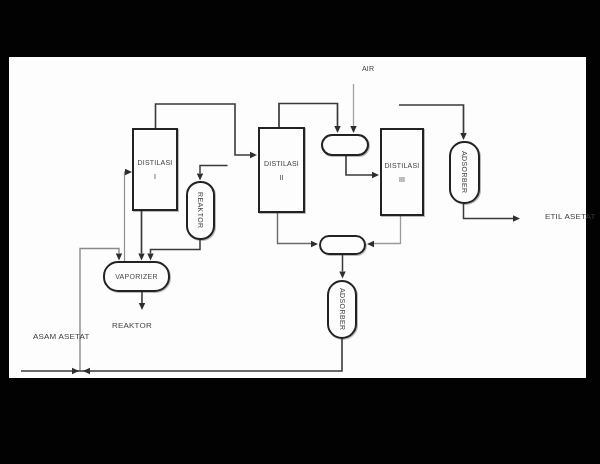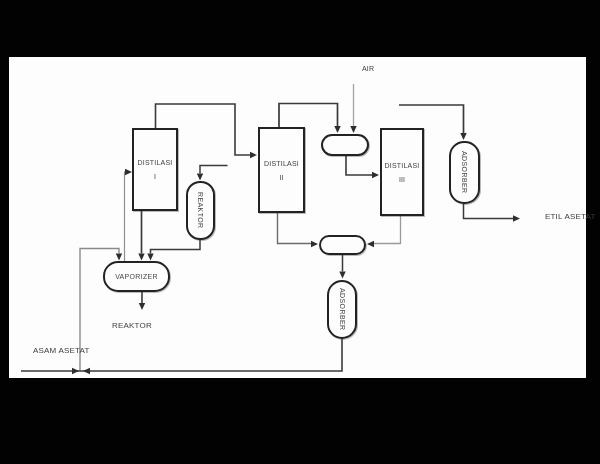--- a/index.html
+++ b/index.html
@@ -112,16 +112,16 @@
 
   <div class="unit vessel" style="left:449px;top:141px;width:31px;height:63px;border-radius:15px;">
     <span class="vlabel">ADSORBER</span>
   </div>
   <div class="unit vessel" style="left:327px;top:280px;width:30px;height:59px;border-radius:15px;">
     <span class="vlabel">ADSORBER</span>
   </div>
 
   <div class="stream-label small" style="left:344px;top:65px;">AIR</div>
   <div class="stream-label" style="left:94px;top:321px;">REAKTOR</div>
-  <div class="stream-label" style="left:15px;top:346px;text-align:center;">ASAM ASETAT</div>
+  <div class="stream-label" style="left:15px;top:332px;text-align:center;">ASAM ASETAT</div>
   <div class="stream-label" style="left:527px;top:212px;">ETIL ASETAT</div>
 
 </div>
 
 </body></html>

